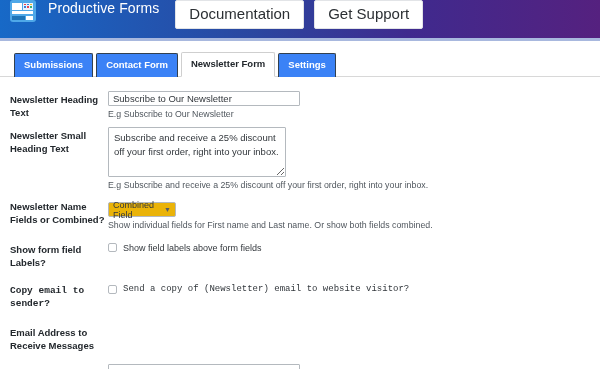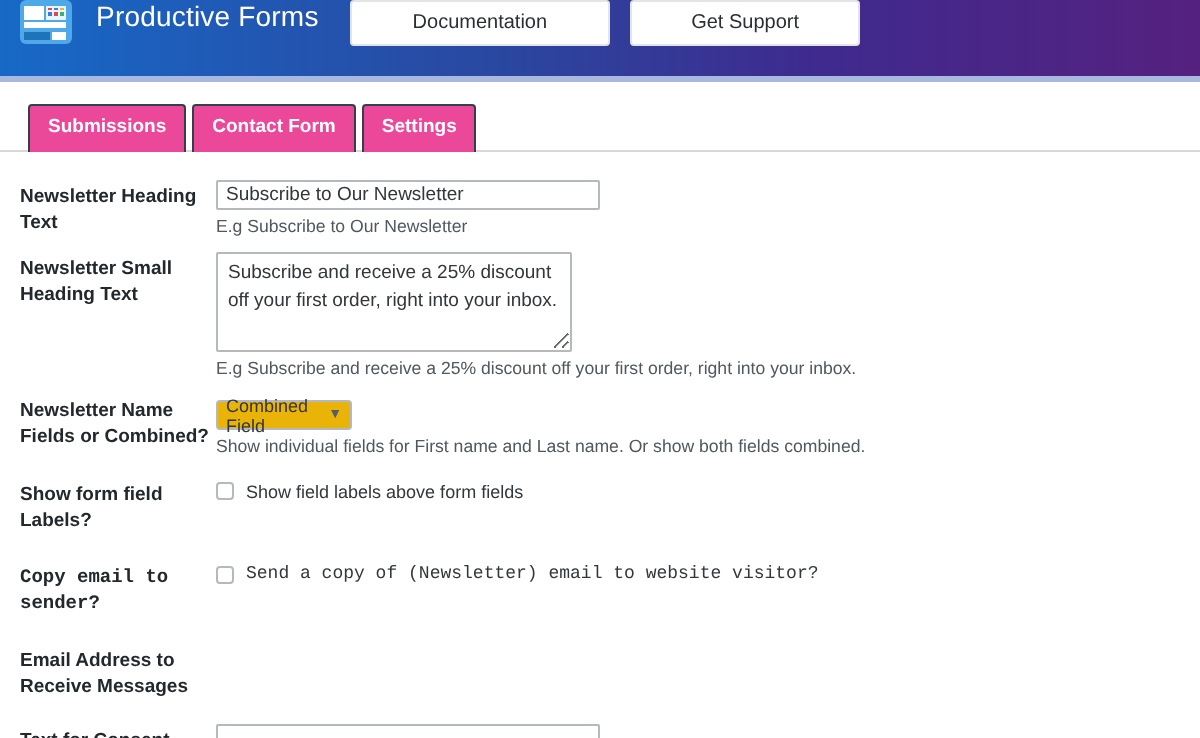--- a/index.html
+++ b/index.html
@@ -62,42 +62,42 @@
     margin-left: 12px;
     margin-right: 16px;
     letter-spacing: .1px;
     white-space: nowrap;
   }
   .hdr-btn {
     background: #ffffff;
     border: 1px solid #e2e4e7;
     border-radius: 2px;
     color: #2b2f33;
-    font-size: 10px;
+    font-size: 15px;
     font-family: "Liberation Sans", sans-serif;
-    padding: 5px 30px;
+    padding: 5px 13px;
     margin-right: 10px;
     cursor: pointer;
     white-space: nowrap;
     line-height: 1.1;
   }
 
   
   .tabs-wrap {
     padding: 11px 0 0 14px;
     position: relative;
   }
   .tabs {
     display: flex;
     align-items: flex-end;
     position: relative;
     z-index: 2;
   }
   .tab {
-    background: #ec4899;
+    background: #3b82f6;
     color: #ffffff;
     font-size: 9.5px;
     font-weight: bold;
     padding: 6px 9px 6px 9px;
     margin-right: 3px;
     border: 1px solid #32404e;
     border-bottom: none;
     border-radius: 2px 2px 0 0;
     cursor: pointer;
     white-space: nowrap;
@@ -245,20 +245,21 @@
   <div class="app-title">Productive Forms</div>
   <button class="hdr-btn">Documentation</button>
   <button class="hdr-btn">Get Support</button>
 </div>
 <div class="appbar-underline"></div>
 
 <div class="tabs-wrap">
   <div class="tabs">
     <div class="tab">Submissions</div>
     <div class="tab">Contact Form</div>
+    <div class="tab active">Newsletter Form</div>
     <div class="tab">Settings</div>
   </div>
 </div>
 <div class="tabs-rule"></div>
 
 <div class="form">
 
   <div class="row">
     <div class="row-label">Newsletter Heading Text</div>
     <div class="row-field">

